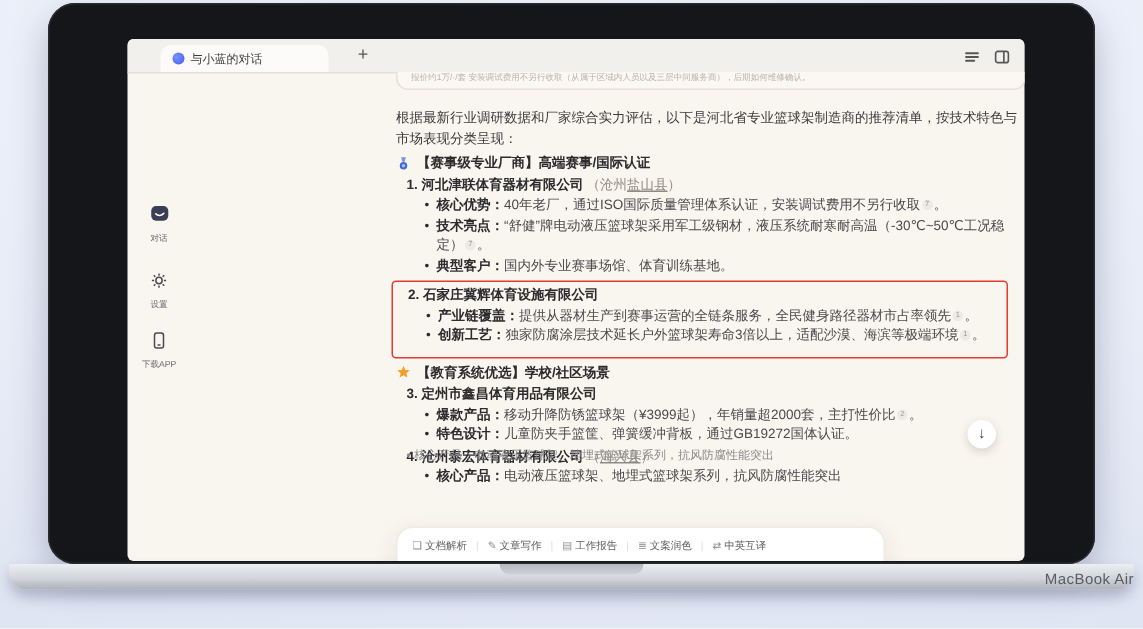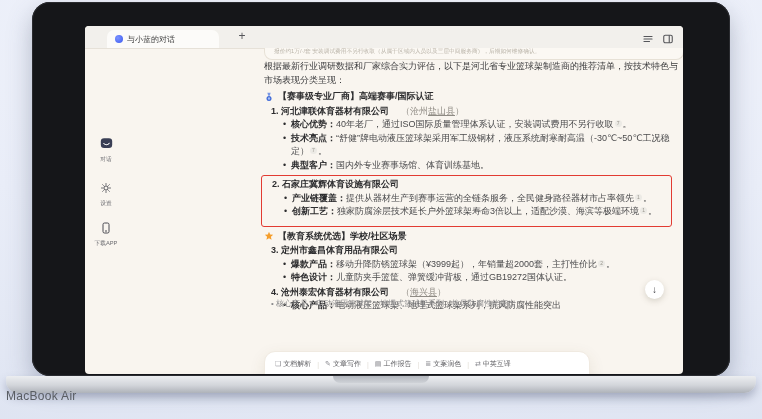--- a/index.html
+++ b/index.html
@@ -9,44 +9,44 @@
   
   .bezel{position:absolute;left:32px;top:2px;width:698px;height:374px;background:#151619;
          border-radius:18px;box-shadow:0 10px 24px rgba(70,80,110,.35), inset 0 0 0 1px #2a2b2f;}
   .screen{position:absolute;left:53px;top:24px;width:598px;height:348px;background:#f9f5ef;
           overflow:hidden;border-radius:4px;}
   .base{position:absolute;left:6px;top:376px;width:750px;height:17px;
         background:linear-gradient(#eceef1 0%,#d2d5da 55%,#aeb2b9 100%);
         border-radius:2px 2px 12px 12px;box-shadow:0 5px 9px rgba(80,90,120,.35);}
   .base .notch{position:absolute;left:50%;top:0;transform:translateX(-50%);width:96px;height:7px;
         background:linear-gradient(#b4b8bf,#cfd2d7);border-radius:0 0 9px 9px;}
-  .base .label{position:absolute;left:0;right:0;top:13px;text-align:left;font-size:12px;color:#595d63;letter-spacing:.3px;}
+  .base .label{position:absolute;left:0;right:0;top:5px;text-align:right;font-size:10px;color:#595d63;letter-spacing:.3px;}
   
   .tabbar{position:absolute;left:0;top:0;width:100%;height:22px;background:#f2f0ec;border-bottom:1px solid #e6e1d8;}
   .tab{position:absolute;left:22px;top:4px;height:18px;width:112px;background:#fcfbf9;border-radius:7px 7px 0 0;
        display:flex;align-items:center;gap:4px;padding:0 8px;box-sizing:border-box;font-size:8px;color:#3c3c3c;}
   .favicon{width:8px;height:8px;border-radius:50%;background:radial-gradient(circle at 35% 35%,#7b92ff,#3c5bf0);flex:0 0 auto;}
   .newtab{position:absolute;left:150px;top:3px;font-size:12px;color:#55565a;width:14px;text-align:center;cursor:default;}
   .tab-actions{position:absolute;right:9px;top:5px;display:flex;gap:8px;align-items:center;}
   
   .sidebar{position:absolute;left:0;top:22px;width:42px;bottom:0;}
   .side-item{position:absolute;left:0;width:42px;text-align:center;color:#5a5a60;}
   .side-item .lbl{display:block;font-size:6px;margin-top:1px;color:#6b6b70;transform:scale(.95);}
   
   .main{position:absolute;left:179px;top:22px;width:420px;font-size:9px;color:#3e3e40;}
   .quote-card{height:12px;overflow:hidden;border:1px solid #e7e1d6;border-top:none;border-radius:0 0 8px 8px;
               background:#fbf8f3;display:flex;align-items:flex-end;padding:0 9px 3px;box-sizing:border-box;}
   .quote-card span{font-size:6px;color:#b9b3a8;white-space:nowrap;overflow:hidden;transform:scale(.95);transform-origin:left bottom;}
-  .intro{line-height:13.5px;color:#3b3b3d;}
+  .intro{margin-top:12px;line-height:13.5px;color:#3b3b3d;}
   .sec-head{margin-top:3px;display:flex;align-items:center;gap:4px;font-weight:bold;color:#2c2c2e;line-height:13.5px;}
   .sec-icon{display:inline-flex;width:10px;height:10px;}
   .company{margin-top:1px;}
   .co-title{line-height:13.5px;color:#2c2c2e;padding-left:7px;}
   .co-title b{font-weight:bold;}
-  .loc{color:#8f8b84;font-weight:normal;margin-left:12px;}
+  .loc{color:#8f8b84;font-weight:normal;margin-left:2px;}
   .loc u{text-decoration:underline;text-underline-offset:1px;color:#8f8b84;}
   .company ul{margin:0;padding:0 0 0 27px;list-style:none;}
   .company li{line-height:13.5px;position:relative;color:#4a4a4c;}
   .company li::before{content:"•";position:absolute;left:-8px;color:#2c2c2e;}
   .company li b{color:#2c2c2e;}
   .cite{display:inline-flex;align-items:center;justify-content:center;width:7px;height:7px;border-radius:50%;
         background:#eceae5;color:#9a968e;font-size:5px;vertical-align:2px;margin:0 1px;}
   .company.highlighted{border:1.5px solid #e23b32;border-radius:3px;margin:3px 12px 3px -3px;padding:2px 6px 7px 3px;}
   
   .scrollbtn{position:absolute;left:560px;top:254px;width:19px;height:19px;border-radius:50%;background:#fff;

